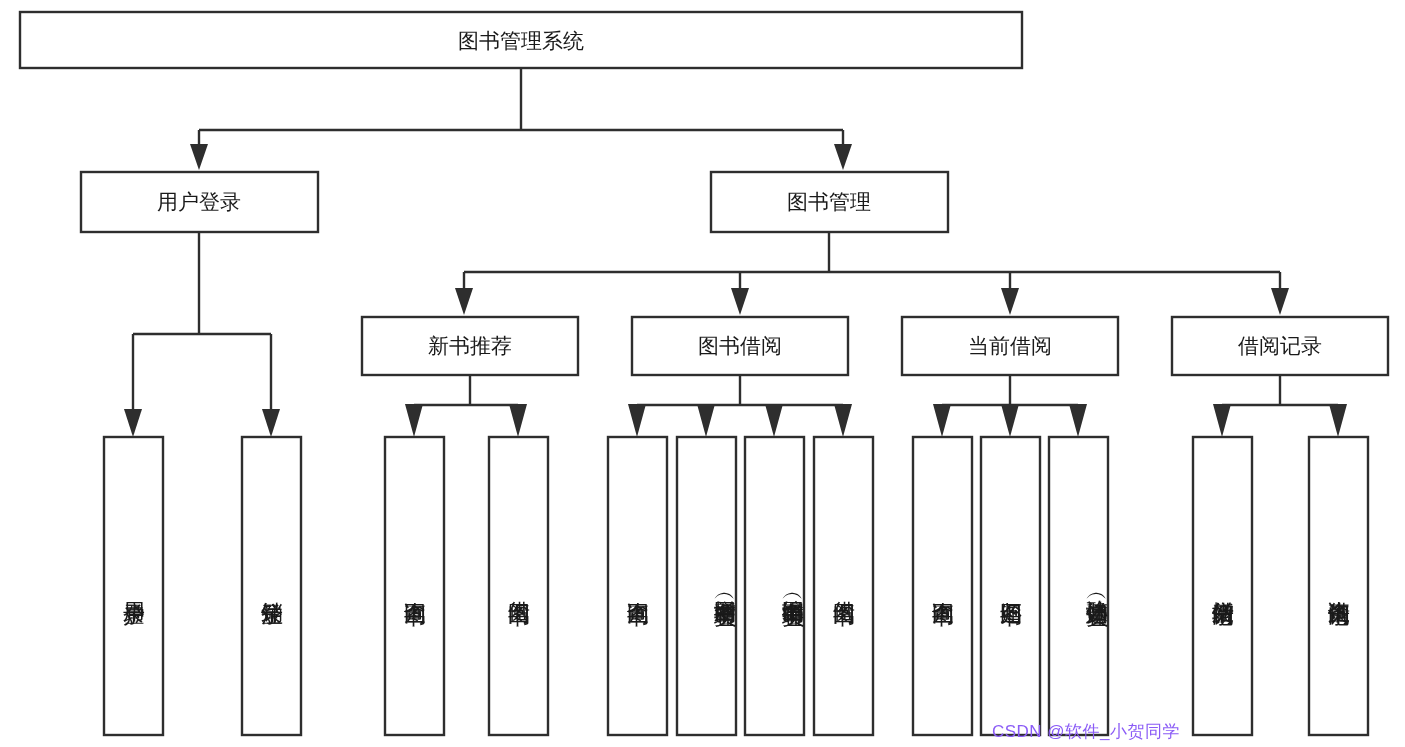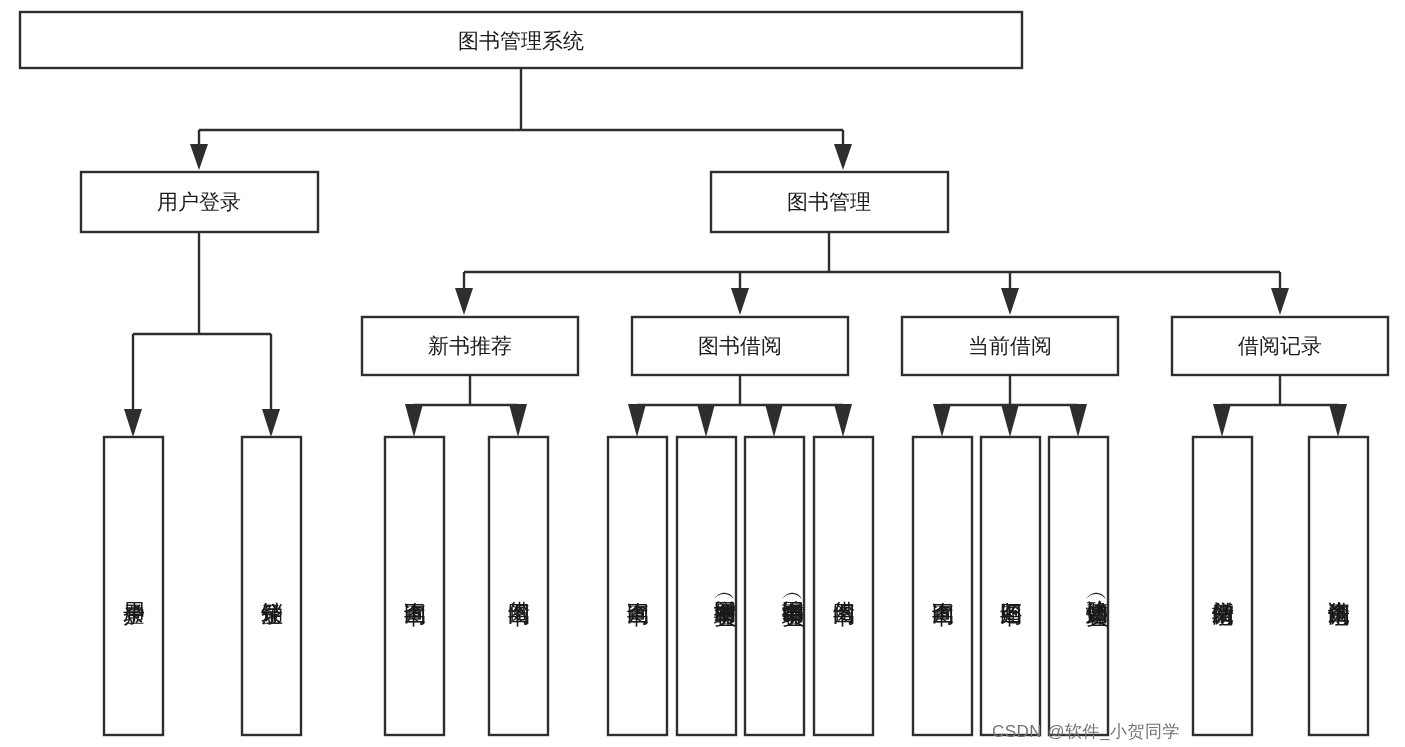--- a/index.html
+++ b/index.html
@@ -63,21 +63,21 @@
     justify-content: center;
     white-space: nowrap;
     pointer-events: none;
   }
   .watermark {
     position: absolute;
     right: 8px;
     bottom: 4px;
     font-family: "Liberation Sans", "DejaVu Sans", sans-serif;
     font-size: 17px;
-    color: #737373;
+    color: #8b5cf6;
     white-space: nowrap;
     letter-spacing: 0.5px;
   }
 </style>
 </head>
 <body>
 
 <div id="diagram-root">
 
   <svg id="tree-svg" viewBox="0 0 1405 747">

